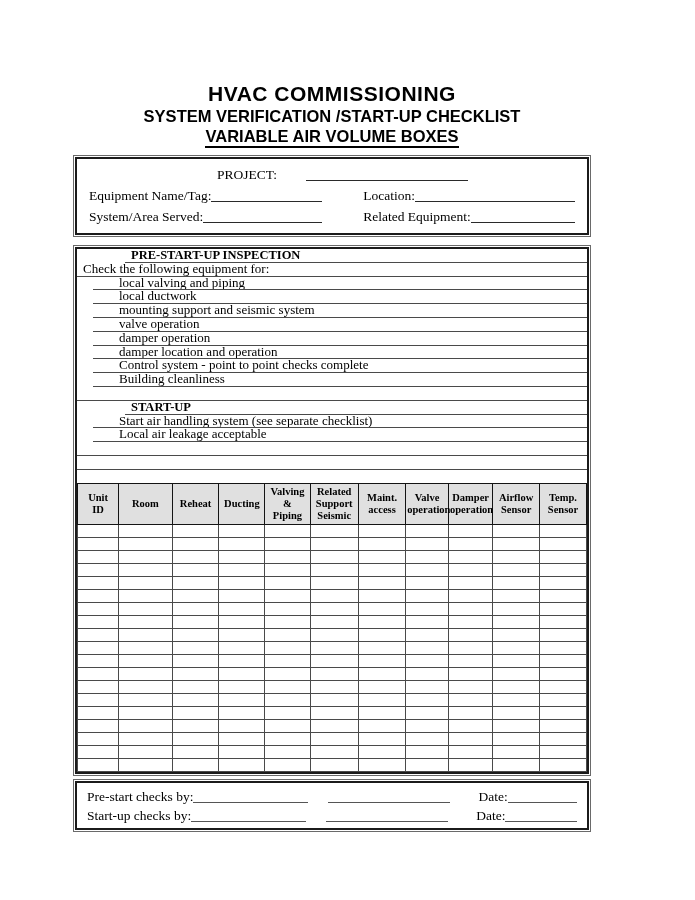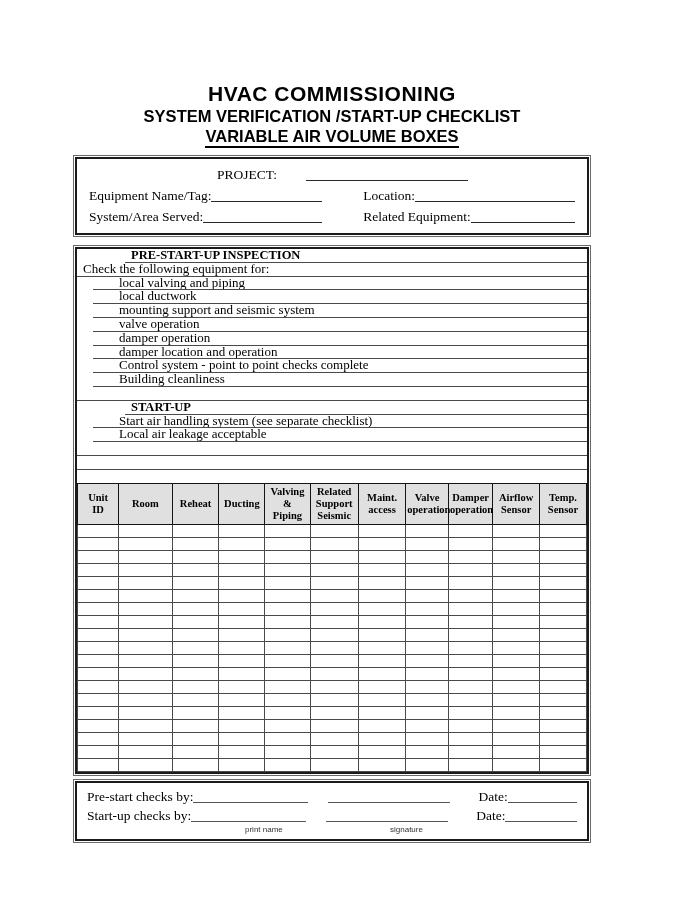--- a/index.html
+++ b/index.html
@@ -419,20 +419,16 @@
         <span class="dlabel">Date:</span>
         <span class="uline grow"></span>
       </div>
       <div class="sig-row">
         <span>Start-up checks by:</span>
         <span class="uline sline1"></span>
         <span class="uline sline2"></span>
         <span class="dlabel">Date:</span>
         <span class="uline grow"></span>
       </div>
-      <div class="cap-row">
-        <span class="cap cap-print">print name</span>
-        <span class="cap cap-sig">signature</span>
-      </div>
     </div>
   </div>
 
 </div>
 
 </body></html>

